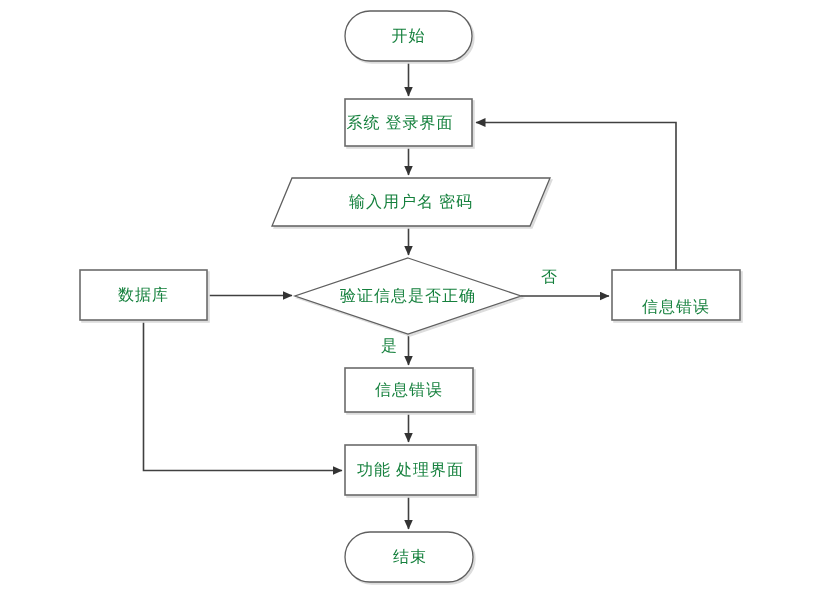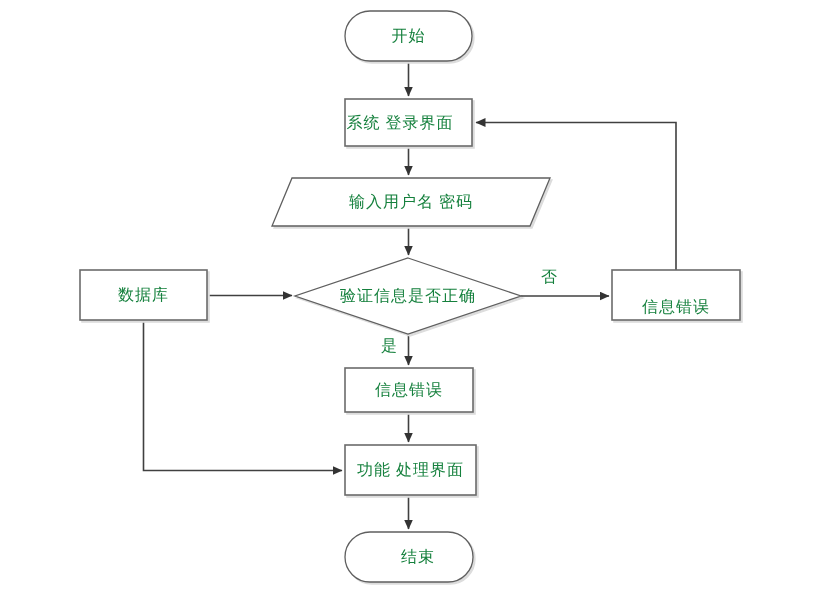--- a/index.html
+++ b/index.html
@@ -64,18 +64,18 @@
   </svg>
 
   <div class="lbl" style="left:345px;top:11px;width:127px;height:50px;">开始</div>
   <div class="lbl" style="left:345px;top:99px;width:110px;height:47px;">系统 登录界面</div>
   <div class="lbl" style="left:292px;top:178px;width:238px;height:48px;">输入用户名 密码</div>
   <div class="lbl" style="left:80px;top:270px;width:127px;height:50px;">数据库</div>
   <div class="lbl" style="left:295px;top:258px;width:226px;height:76px;">验证信息是否正确</div>
   <div class="lbl" style="left:612px;top:270px;width:128px;height:50px;margin-top:12px;">信息错误</div>
   <div class="lbl" style="left:345px;top:368px;width:128px;height:44px;">信息错误</div>
   <div class="lbl" style="left:345px;top:445px;width:131px;height:50px;text-align:center;">功能 处理界面</div>
-  <div class="lbl" style="left:354px;top:532px;width:128px;height:50px;">结束</div>
+  <div class="lbl" style="left:346px;top:532px;width:128px;height:50px;">结束</div>
 
   <div class="lbl edge-lbl" style="left:376px;top:334px;width:26px;height:24px;">是</div>
   <div class="lbl edge-lbl" style="left:536px;top:265px;width:26px;height:24px;">否</div>
 
 </div>
 
 </body></html>

